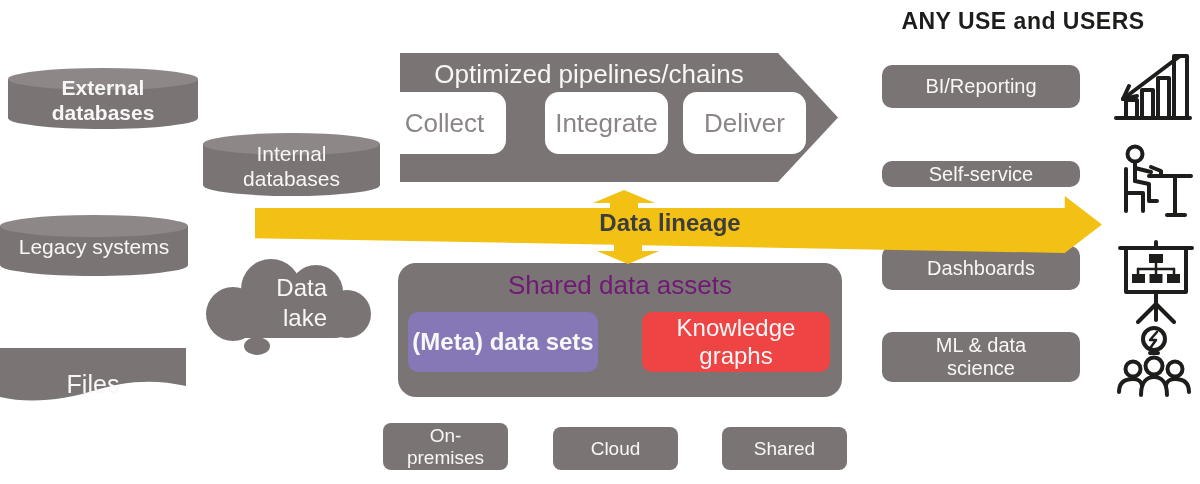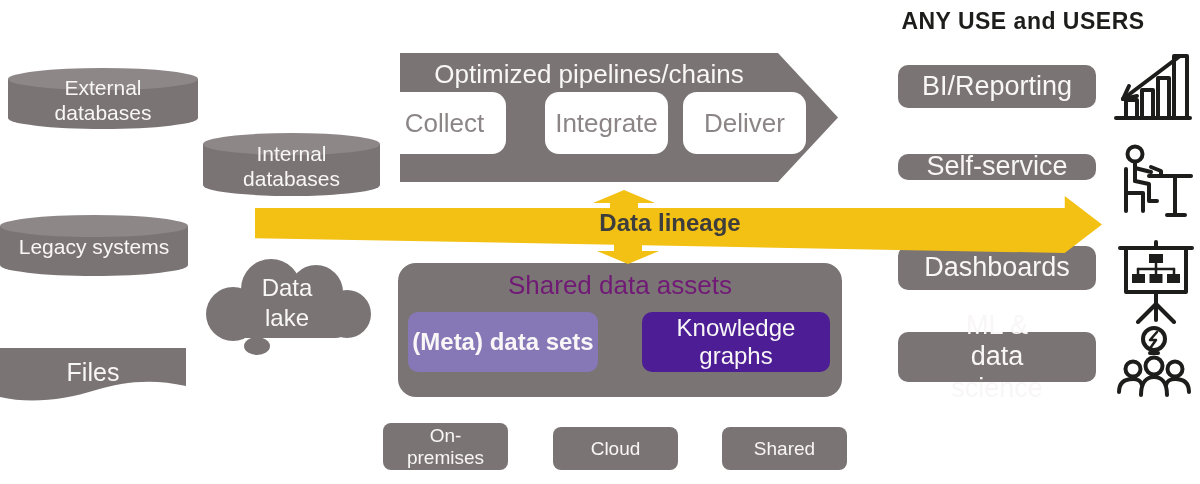--- a/index.html
+++ b/index.html
@@ -35,39 +35,39 @@
                    color:#3d3d3d; font-size:24px; font-weight:600; z-index:6; }
   .conn { position:absolute; z-index:4; }
 
   
   .shared-box { position:absolute; left:398px; top:263px; width:444px; height:134px; background:#7b7475; border-radius:18px; }
   .shared-title { position:absolute; left:398px; top:270px; width:444px; text-align:center; color:#701a75; font-size:26px; z-index:2; }
   .asset { position:absolute; height:60px; border-radius:10px; display:flex; align-items:center; justify-content:center;
            color:#f8f6f6; font-size:24px; text-align:center; line-height:1.15; z-index:2; }
 
   .dep { font-size:19px; border-radius:8px; }
-  .use { font-size:27px;margin-left:16px; }
+  .use { font-size:20px; }
 
   .icon { position:absolute; }
   .icon svg { display:block; }
   .ink { stroke:#1d1d1b; fill:none; stroke-width:4; stroke-linecap:round; stroke-linejoin:round; }
   .ink-fill { fill:#1d1d1b; stroke:none; }
 </style>
 </head>
 <body>
 
 <div class="canvas">
 
   <div class="heading" style="left:893px; top:8px; width:260px;">ANY USE and USERS</div>
 
   <div class="cyl" style="left:8px; top:68px; width:190px; height:40px;">
     <div class="cyl-body"></div>
     <div class="cyl-bot"></div>
     <div class="cyl-top"></div>
-    <div class="cyl-label" style="padding:0 44px;">External databases</div>
+    <div class="cyl-label" style="padding:0 44px;font-weight:bold;">External databases</div>
   </div>
 
   <div class="cyl" style="left:203px; top:133px; width:177px; height:42px;">
     <div class="cyl-body"></div>
     <div class="cyl-bot"></div>
     <div class="cyl-top"></div>
     <div class="cyl-label" style="padding:0 38px;">Internal databases</div>
   </div>
 
   <div class="cyl" style="left:0px; top:215px; width:188px; height:40px;">
@@ -82,29 +82,29 @@
       <g fill="#7b7475">
         <circle cx="36" cy="58" r="27"></circle>
         <circle cx="74" cy="33" r="30"></circle>
         <circle cx="119" cy="36" r="27"></circle>
         <circle cx="150" cy="58" r="24"></circle>
         <rect x="24" y="42" width="132" height="40" rx="18"></rect>
         <ellipse cx="60" cy="90" rx="13" ry="9"></ellipse>
       </g>
     </svg>
     <div style="position:absolute; left:0; top:8px; width:180px; height:78px; display:flex; align-items:center; justify-content:center; text-align:center; color:#f8f6f6; font-size:24px; line-height:1.25;">
-      <span style="width:80px;">Data lake</span>
+      <span style="width:80px;text-align:right;">Data lake</span>
     </div>
   </div>
 
   <div class="icon" style="left:0px; top:348px;">
     <svg width="186" height="62" viewBox="0 0 186 62">
       <path fill="#7b7475" d="M0 0 H186 V38 C152 30 122 34 96 42 C64 52 30 56 0 49 Z"></path>
     </svg>
-    <div style="position:absolute; left:0; top:0; width:186px; height:48px; display:flex; align-items:center; justify-content:center; color:#f8f6f6; font-size:25px;">Files</div>
+    <div style="position:absolute; left:0; top:12px; width:186px; height:48px; display:flex; align-items:center; justify-content:center; color:#f8f6f6; font-size:25px;">Files</div>
   </div>
 
   <div class="pipe-arrow"></div>
   <div class="pipe-title">Optimized pipelines/chains</div>
   <div class="stage" style="left:383px; top:92px;">
     <span>Collect</span>
   </div>
   <div class="stage" style="left:545px; top:92px;">
     <span>Integrate</span>
   </div>
@@ -124,38 +124,38 @@
   </div>
 
   <div class="lineage-arrow"></div>
   <div class="lineage-label">Data lineage</div>
 
   <div class="shared-box"></div>
   <div class="shared-title">Shared data assets</div>
   <div class="asset" style="left:408px; top:312px; width:190px; background:#8677b6;font-weight:bold;">
     <span>(Meta) data sets</span>
   </div>
-  <div class="asset" style="left:642px; top:312px; width:188px; background:#4c1d95;">
+  <div class="asset" style="left:642px; top:312px; width:188px; background:#ef4444;">
     <span style="width:130px;">Knowledge graphs</span>
   </div>
 
   <div class="gbox dep" style="left:383px; top:423px; width:125px; height:47px;">
     <span style="width:84px;">On-premises</span>
   </div>
   <div class="gbox dep" style="left:553px; top:427px; width:125px; height:43px;">
     <span>Cloud</span>
   </div>
   <div class="gbox dep" style="left:722px; top:427px; width:125px; height:43px;">
     <span>Shared</span>
   </div>
 
   <div class="gbox use" style="left:882px; top:65px; width:198px; height:43px;">
     <span>BI/Reporting</span>
   </div>
-  <div class="gbox use" style="left:882px; top:154px; width:198px; height:26px;justify-content:center;">
+  <div class="gbox use" style="left:882px; top:161px; width:198px; height:26px;justify-content:center;">
     <span>Self-service</span>
   </div>
   <div class="gbox use" style="left:882px; top:246px; width:198px; height:44px;">
     <span>Dashboards</span>
   </div>
   <div class="gbox use" style="left:882px; top:332px; width:198px; height:50px;">
     <span style="width:122px;">ML &amp; data science</span>
   </div>
 
   <div class="icon" style="left:1108px; top:48px;">

